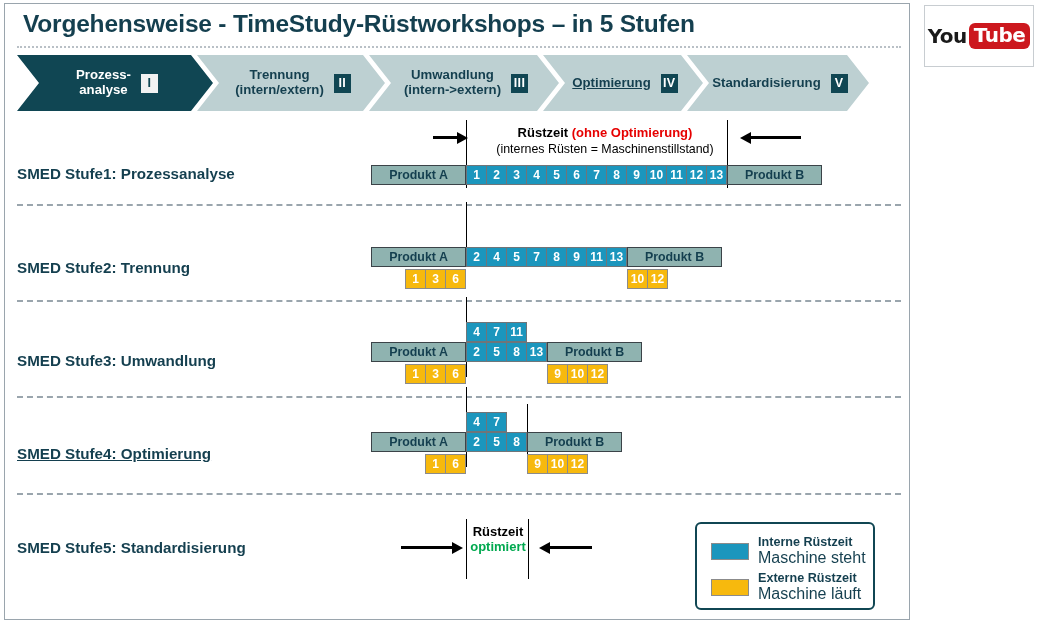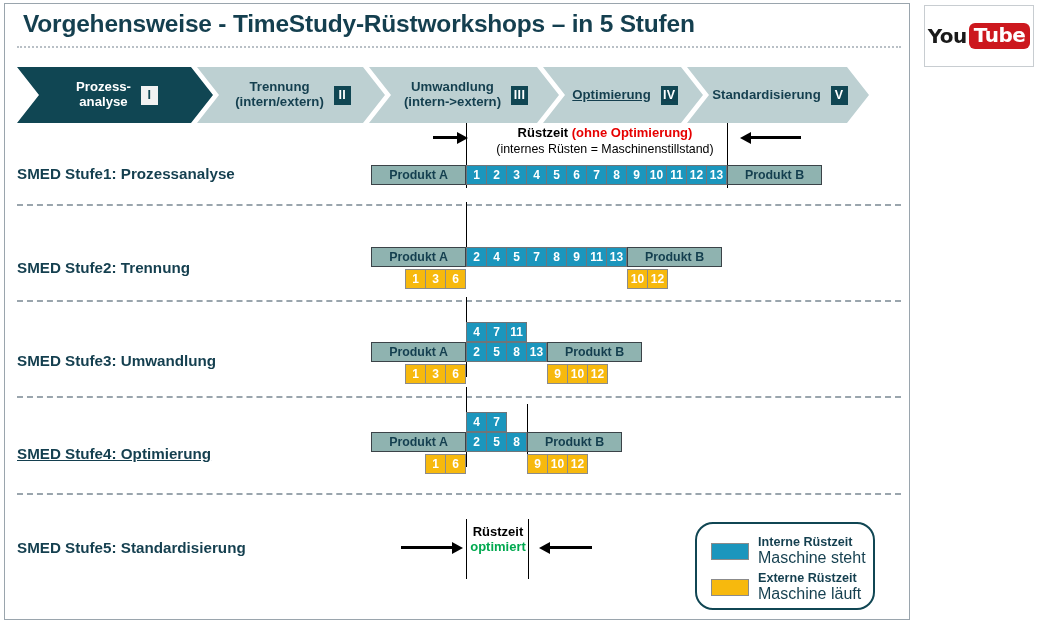--- a/index.html
+++ b/index.html
@@ -42,21 +42,21 @@
   }
 
   
   .chevron-bar {
     position: absolute;
     left: 12px; top: 47px;
     width: 884px; height: 56px;
   }
   .chev {
     position: absolute;
-    top: 16px; height: 56px;
+    top: 4px; height: 56px;
     display: flex;
     align-items: center;
     justify-content: center;
     color: #143f4f;
     font-weight: bold;
     font-size: 13.2px;
     line-height: 1.12;
     text-align: center;
     background: #bdd0d2;
     clip-path: polygon(0 0, calc(100% - 22px) 0, 100% 50%, calc(100% - 22px) 100%, 0 100%, 22px 50%);
@@ -183,21 +183,21 @@
     white-space: nowrap;
   }
   .cap-s5 .green { color: #00a94f; font-weight: bold; }
 
   
   .legend {
     position: absolute;
     left: 690px; top: 518px;
     width: 180px; height: 88px;
     border: 2px solid #104653;
-    border-radius: 18px;
+    border-radius: 6px;
     background: #ffffff;
   }
   .legend-item {
     position: absolute;
     display: flex;
     align-items: center;
     gap: 9px;
   }
   .legend-swatch {
     width: 38px; height: 17px;

